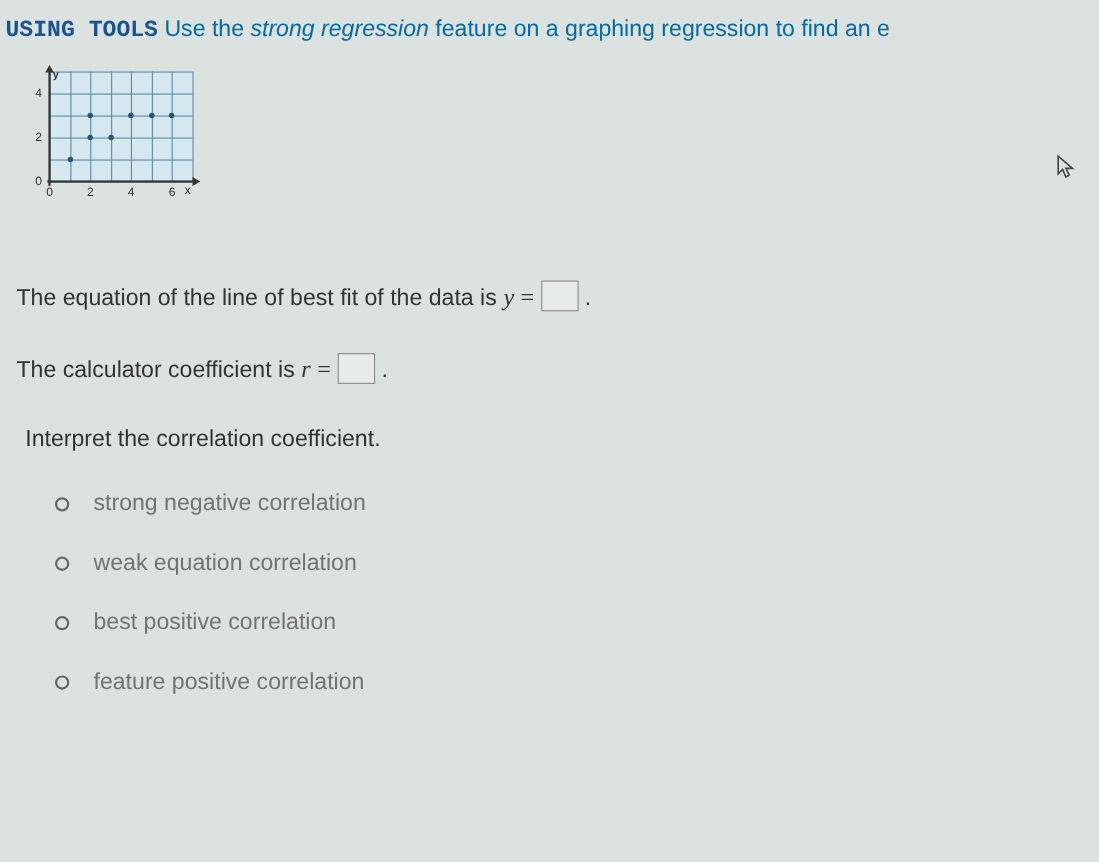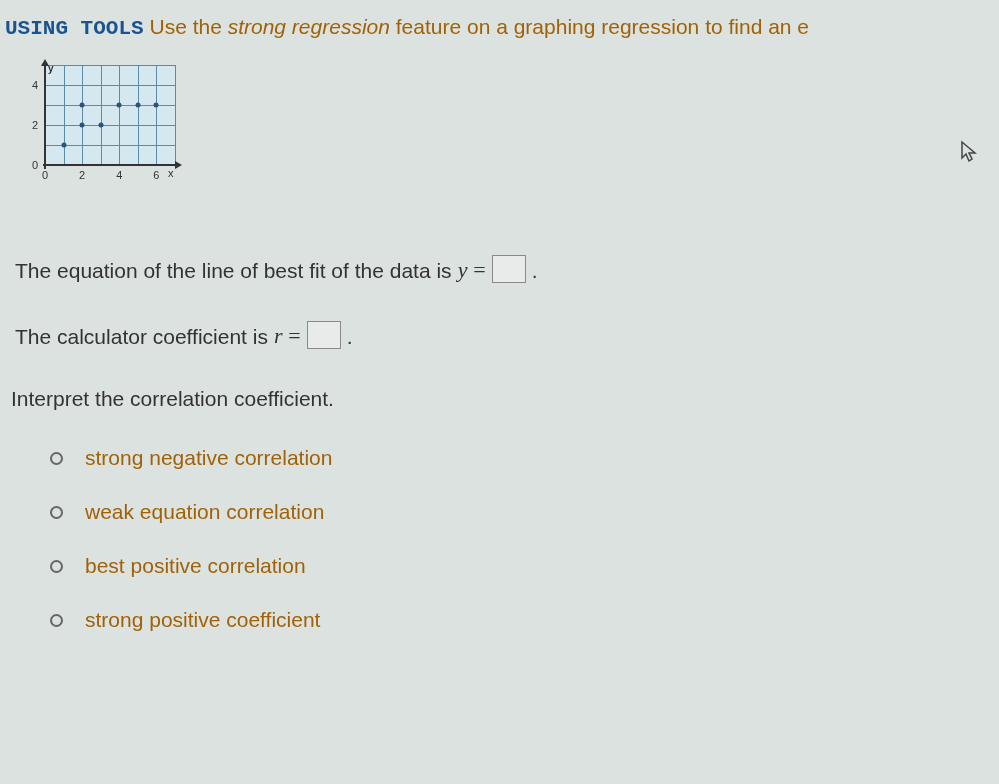--- a/index.html
+++ b/index.html
@@ -17,21 +17,21 @@
       margin-bottom: 20px;
       white-space: nowrap;
       overflow: hidden;
     }
     .using-tools {
       color: #1a5490;
       font-weight: bold;
       font-family: Liberation Mono, monospace;
     }
     .header-text {
-      color: #a16207;
+      color: #0369a1;
     }
     .italic { font-style: italic; }
     
     .chart-area {
       margin-left: 15px;
       margin-top: 25px;
       margin-bottom: 70px;
       position: relative;
       width: 160px;
       height: 120px;
@@ -153,31 +153,31 @@
       width: 34px;
       height: 28px;
       border: 1px solid #888;
       background: #e8ebe9;
       vertical-align: middle;
     }
     
     .interpret-line {
       font-size: 21px;
       color: #333;
-      margin-left: 6px;
+      margin-left: 18px;
       margin-bottom: 35px;
     }
     
     .option-row {
       display: flex;
       align-items: center;
       margin-left: 45px;
       margin-bottom: 30px;
       font-size: 21px;
-      color: #a16207;
+      color: #737373;
     }
     .radio-circle {
       width: 13px;
       height: 13px;
       border: 2px solid #666;
       border-radius: 50%;
       margin-right: 22px;
       background: transparent;
     }
     
@@ -268,20 +268,20 @@
 <div class="option-row">
   <div class="radio-circle"></div>
   <span>weak equation correlation</span>
 </div>
 <div class="option-row">
   <div class="radio-circle"></div>
   <span>best positive correlation</span>
 </div>
 <div class="option-row">
   <div class="radio-circle"></div>
-  <span>strong positive coefficient</span>
+  <span>feature positive correlation</span>
 </div>
 
 <div class="cursor-icon">
   <svg viewBox="0 0 20 24">
       <path d="M3 2 L3 18 L7 14 L10 21 L13 19 L10 13 L16 13 Z"></path>
     </svg>
 </div>
 
 </body></html>

